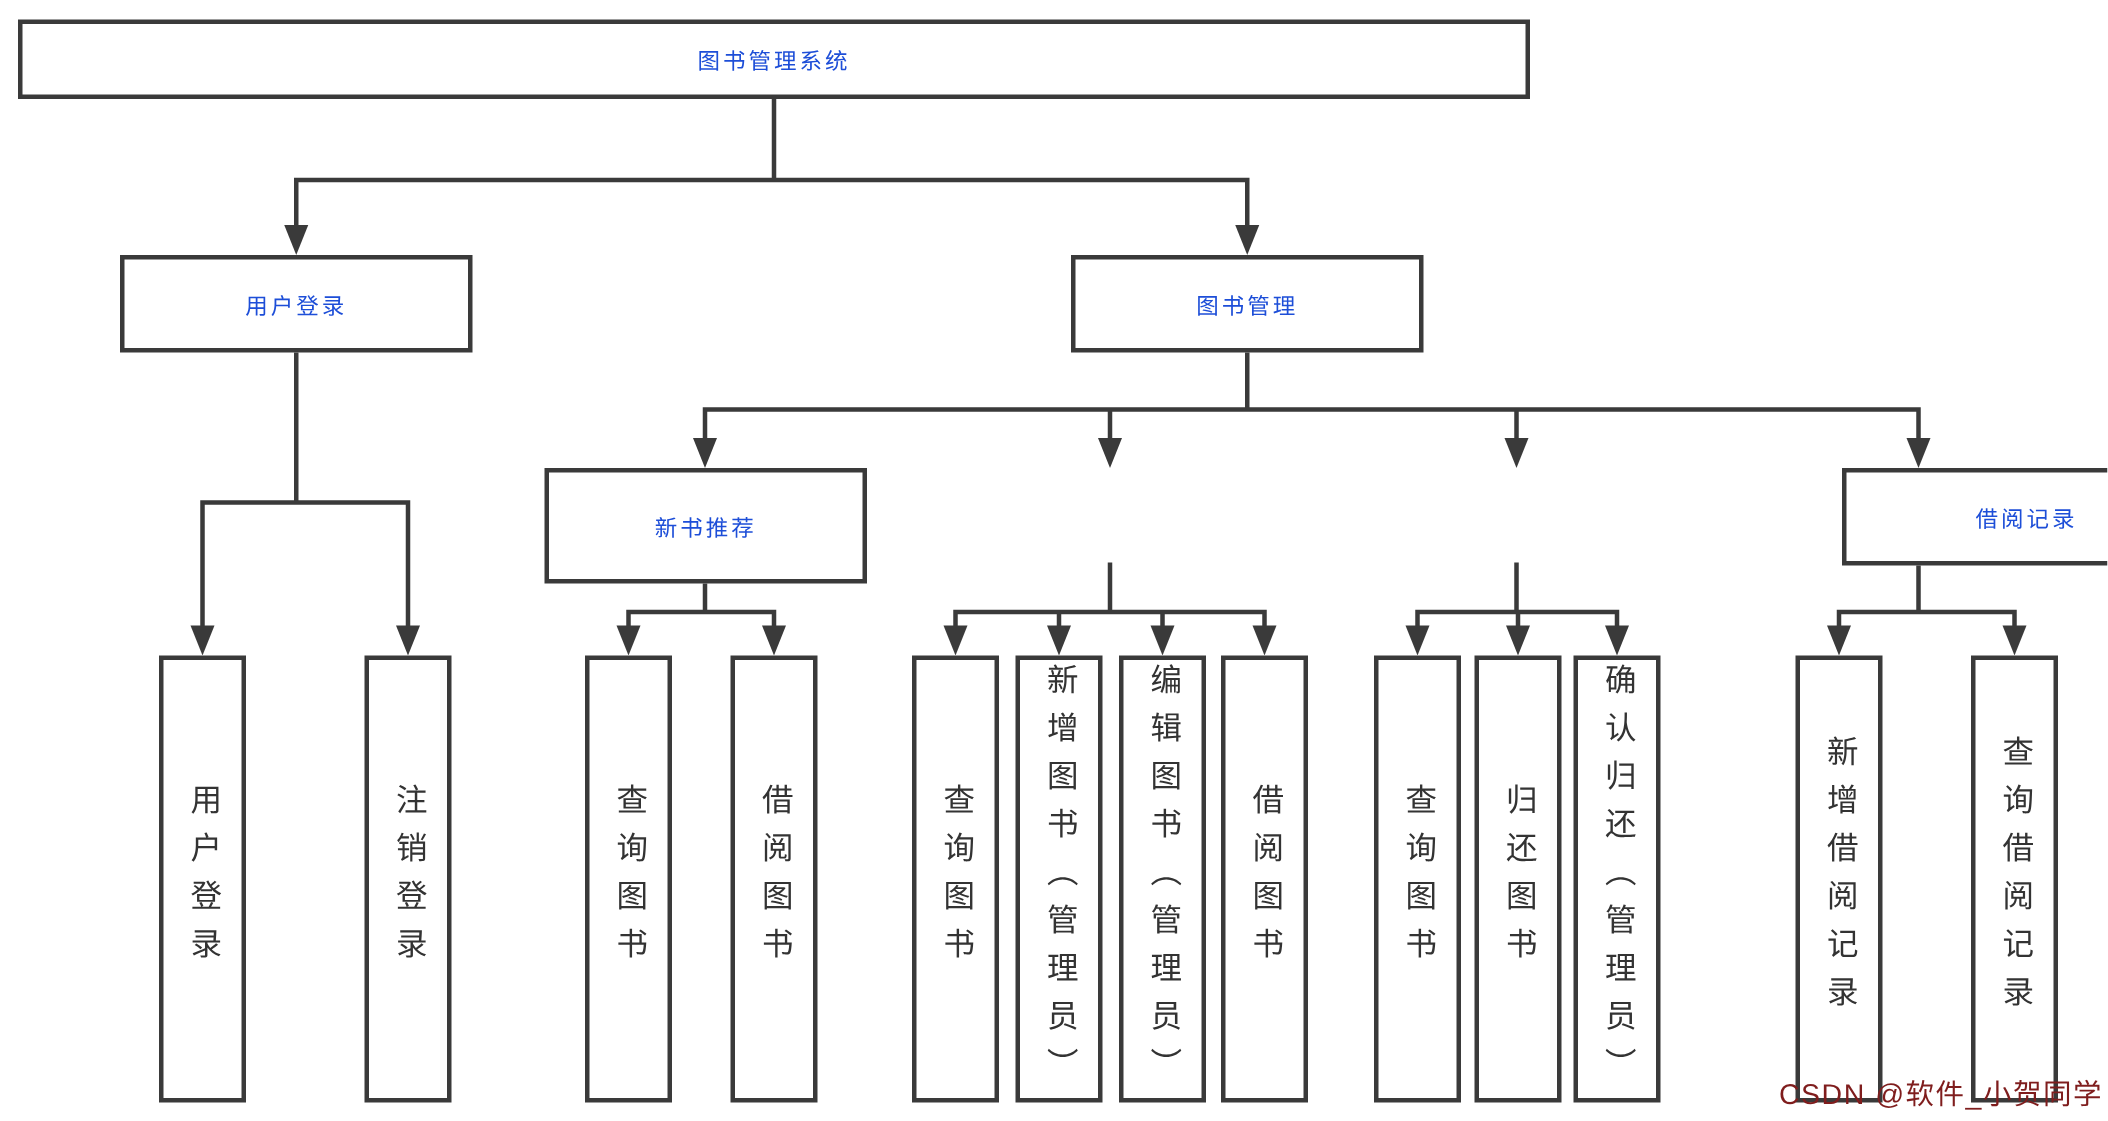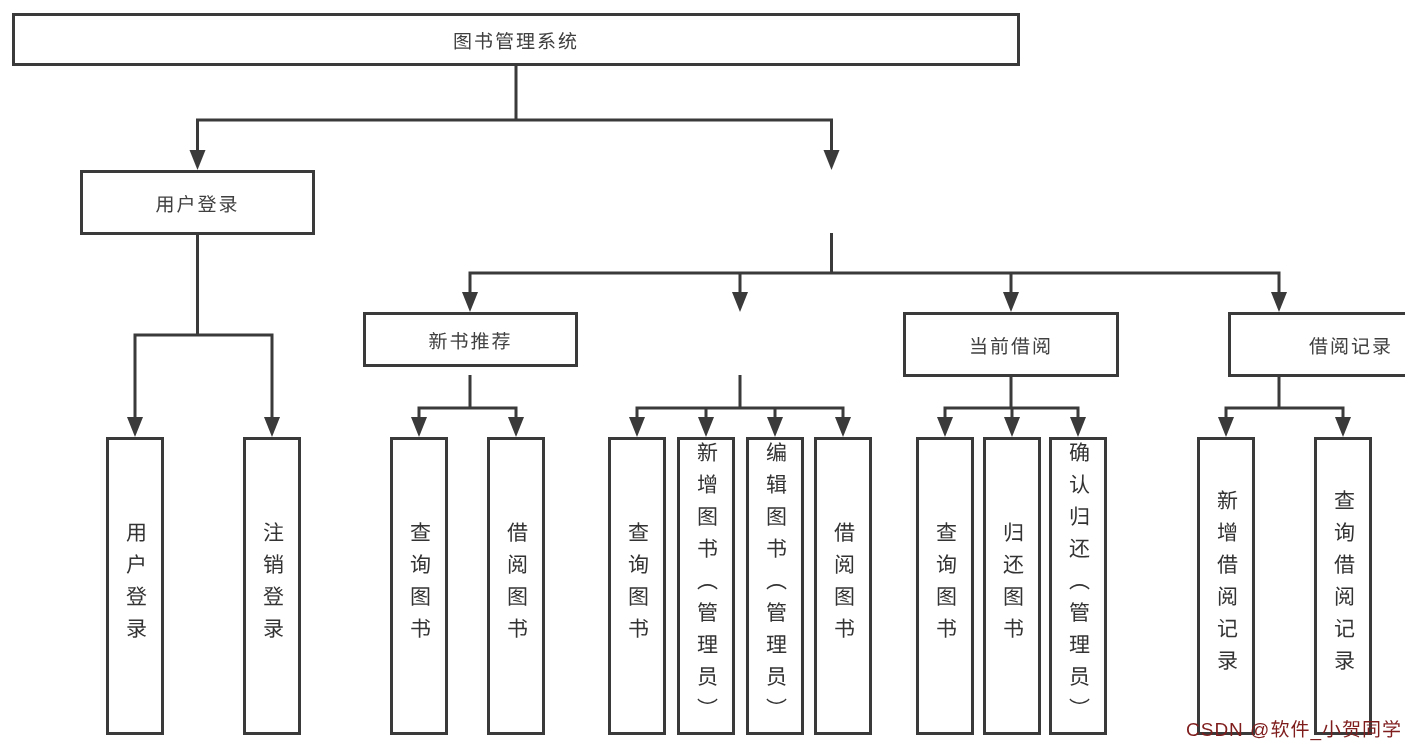--- a/index.html
+++ b/index.html
@@ -18,22 +18,22 @@
     pointer-events: none;
   }
   .node {
     position: absolute;
     box-sizing: border-box;
     background: #ffffff;
     border: 3px solid #3a3a3a;
     display: flex;
     align-items: center;
     justify-content: center;
-    color: #404040;
-    font-size: 19px;
+    color: #1d4ed8;
+    font-size: 15px;
     letter-spacing: 2px;
     white-space: nowrap;
     font-family: Liberation Serif, serif;
   }
   .leaf {
     position: absolute;
     box-sizing: border-box;
     background: #ffffff;
     border: 3px solid #3a3a3a;
     width: 58px;
@@ -97,23 +97,23 @@
       <polygon points="1004,417 1020,417 1012,437"></polygon>
       <polygon points="1070,417 1086,417 1078,437"></polygon>
       <polygon points="1218,417 1234,417 1226,437"></polygon>
       <polygon points="1335,417 1351,417 1343,437"></polygon>
     </g>
   </svg>
 
   <div class="node" style="left:12px; top:13px; width:1008px; height:53px;">图书管理系统</div>
 
   <div class="node" style="left:80px; top:170px; width:235px; height:65px;">用户登录</div>
+  <div class="node" style="left:714px; top:170px; width:235px; height:65px;">图书管理</div>
 
-  <div class="node" style="left:363px; top:312px; width:215px; height:55px;">新书推荐</div>
-  <div class="node" style="left:903px; top:312px; width:216px; height:65px;">当前借阅</div>
+  <div class="node" style="left:363px; top:312px; width:215px; height:77px;">新书推荐</div>
   <div class="node" style="left:1228px; top:312px; width:214px; height:65px;padding-left:32px;">借阅记录</div>
 
   <div class="leaf" style="left:106px;">
     <span class="vtext">用户登录</span>
   </div>
   <div class="leaf" style="left:243px;">
     <span class="vtext">注销登录</span>
   </div>
 
   <div class="leaf" style="left:390px;">

